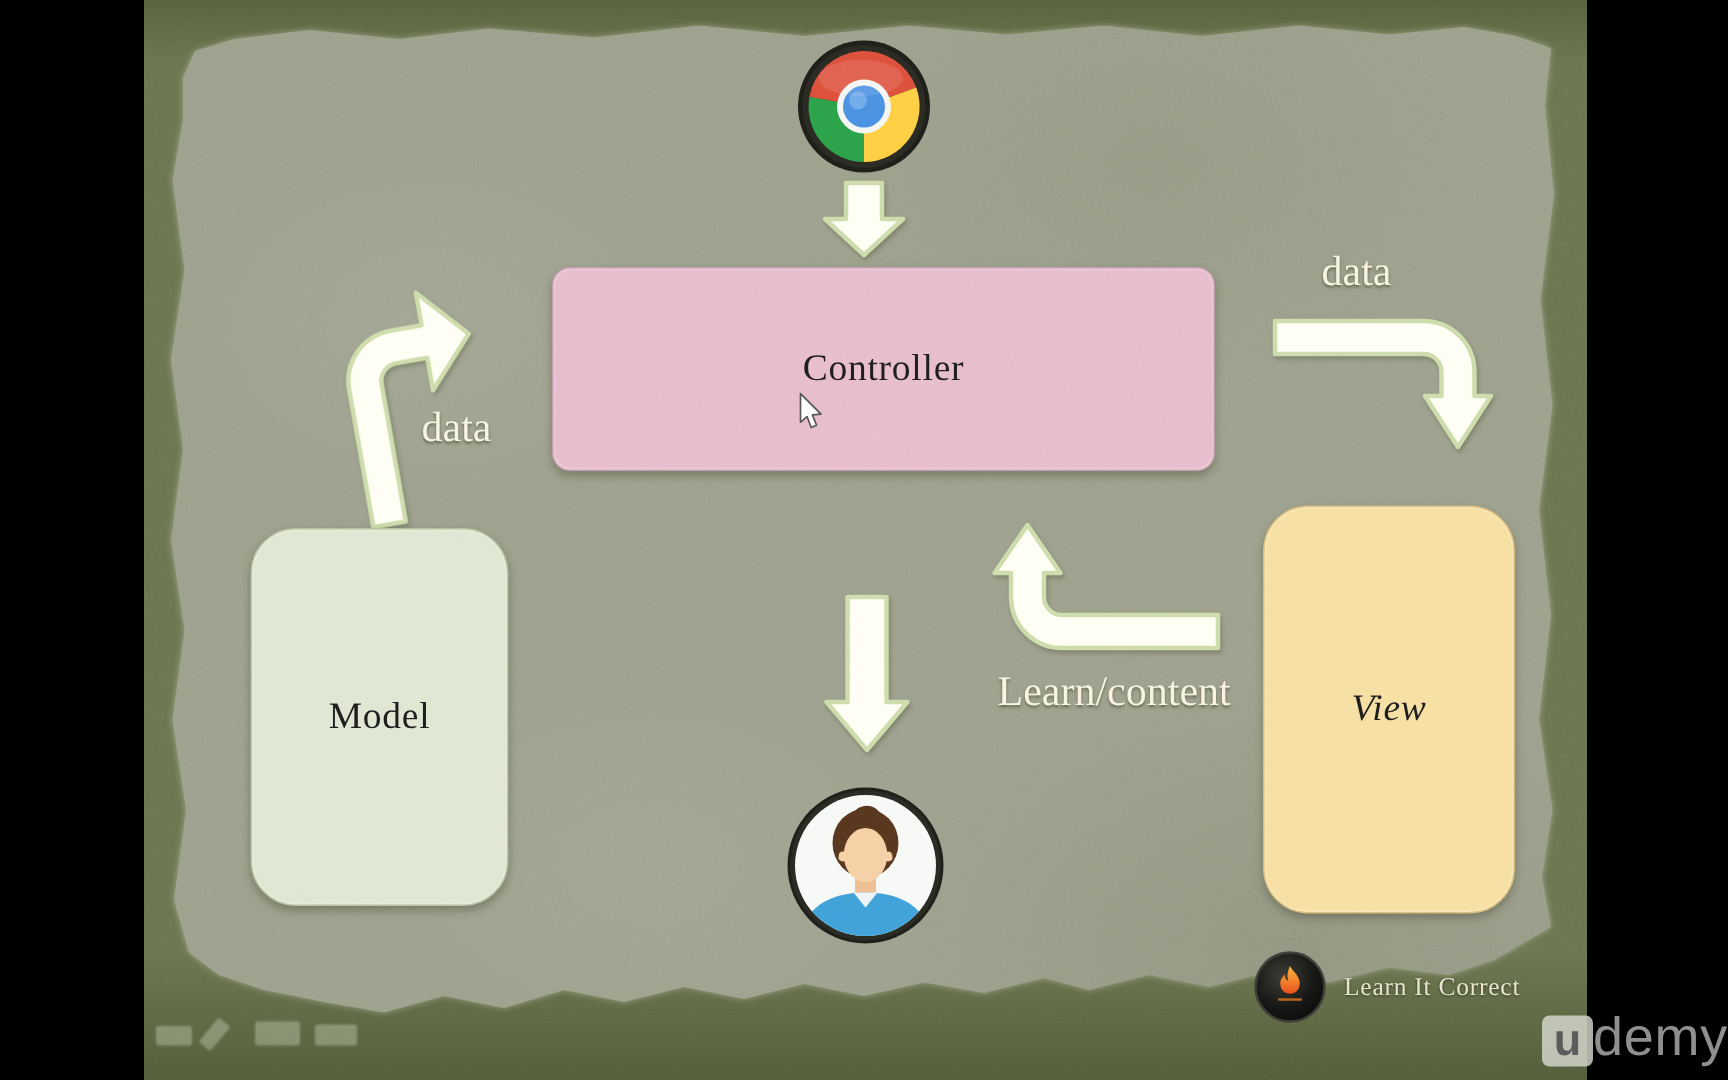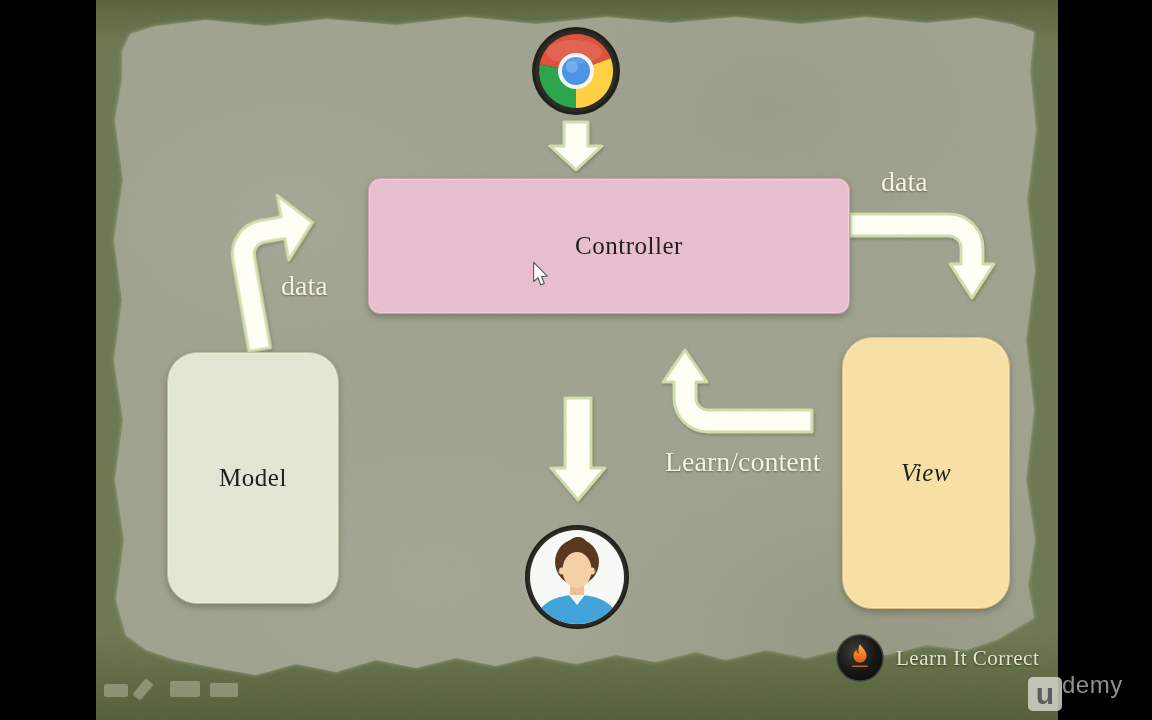--- a/index.html
+++ b/index.html
@@ -30,39 +30,39 @@
       radial-gradient(300px 200px at 35% 80%, rgba(255,255,252,.05), transparent 70%);
     clip-path:polygon(26px 52px,34px 34px,60px 26px,110px 20px,170px 26px,230px 19px,300px 25px,370px 17px,440px 24px,510px 17px,575px 23px,640px 17px,705px 24px,770px 17px,830px 23px,880px 18px,915px 24px,938px 32px,
       934px 70px,940px 130px,931px 200px,939px 270px,930px 340px,938px 410px,930px 480px,939px 540px,932px 585px,938px 618px,
       900px 640px,870px 650px,830px 645px,790px 655px,750px 648px,710px 658px,670px 650px,630px 660px,600px 652px,560px 662px,520px 655px,480px 664px,440px 656px,400px 666px,360px 658px,320px 668px,280px 660px,240px 672px,200px 664px,160px 675px,120px 668px,80px 660px,50px 650px,30px 635px,
       20px 600px,28px 540px,19px 480px,27px 420px,18px 360px,26px 300px,18px 240px,27px 180px,19px 120px,26px 80px);}
   .grain{position:absolute;left:96px;top:0;width:962px;height:720px;z-index:4;mix-blend-mode:overlay;pointer-events:none;}
   .node-box{position:absolute;display:flex;align-items:center;justify-content:center;z-index:2;
             box-shadow:0 3px 6px rgba(45,50,28,.35), inset 0 0 0 1px rgba(255,255,255,.25);}
   .node-label{font-size:25px;color:var(--node-text);letter-spacing:.5px;}
   .controller{left:368px;top:178px;width:440px;height:134px;border-radius:12px;
-              background:var(--controller-fill);border:1px solid var(--controller-edge);padding-left:40px;}
+              background:var(--controller-fill);border:1px solid var(--controller-edge);}
   .model{left:167px;top:352px;width:170px;height:250px;border-radius:30px;
          background:var(--model-fill);border:1px solid var(--model-edge);}
   .view{left:842px;top:337px;width:166px;height:270px;border-radius:30px;
         background:var(--view-fill);border:1px solid var(--view-edge);font-style:italic;}
   .arrows{position:absolute;inset:0;z-index:2;pointer-events:none;}
   .arrow{fill:var(--arrow-fill);stroke:var(--arrow-stroke);stroke-width:3;stroke-linejoin:round;
          filter:drop-shadow(1px 2px 1.5px rgba(50,55,30,.3));}
   .edge-label{position:absolute;z-index:3;font-size:28px;color:var(--label-text);
               text-shadow:0 1px 2px rgba(55,58,38,.65);white-space:nowrap;}
   .icon-wrap{position:absolute;z-index:3;}
   .brand{position:absolute;left:836px;top:634px;z-index:3;display:flex;align-items:center;gap:12px;}
-  .brand-name{font-size:21px;color:var(--brand-text);text-shadow:0 1px 2px rgba(0,0,0,.55);letter-spacing:.5px;font-family:Liberation Serif, serif;}
+  .brand-name{font-size:17px;color:var(--brand-text);text-shadow:0 1px 2px rgba(0,0,0,.55);letter-spacing:.5px;font-family:Liberation Serif, serif;}
   .udemy{position:absolute;left:1028px;top:677px;z-index:6;display:flex;align-items:flex-start;
          font-family:"Liberation Sans","DejaVu Sans",sans-serif;}
   .udemy-u{width:34px;height:34px;border-radius:5px;background:rgba(213,216,206,.82);
            display:flex;align-items:center;justify-content:center;
            font-size:30px;font-weight:bold;color:#5c5c5c;line-height:1;}
-  .udemy-rest{font-size:24px;color:var(--udemy-text);line-height:1;margin-top:-4px;letter-spacing:.5px;}
+  .udemy-rest{font-size:36px;color:var(--udemy-text);line-height:1;margin-top:-4px;letter-spacing:.5px;}
   .ghost-icon{position:absolute;z-index:3;background:rgba(228,233,214,.32);border-radius:2px;filter:blur(.6px);}
   .cursor{position:absolute;left:532px;top:261px;width:17px;height:26px;z-index:7;}
 </style>
 </head>
 <body>
 
 <div class="stage">
 
   <div class="slide">
     <div class="paper-wrap">

